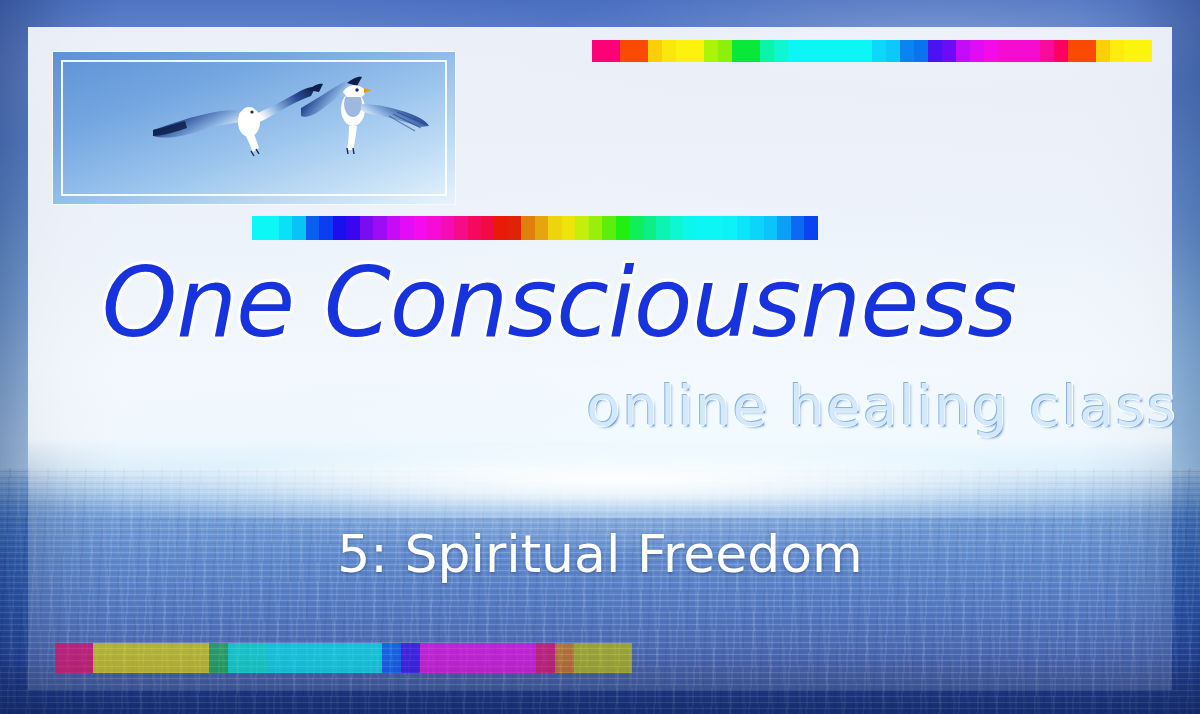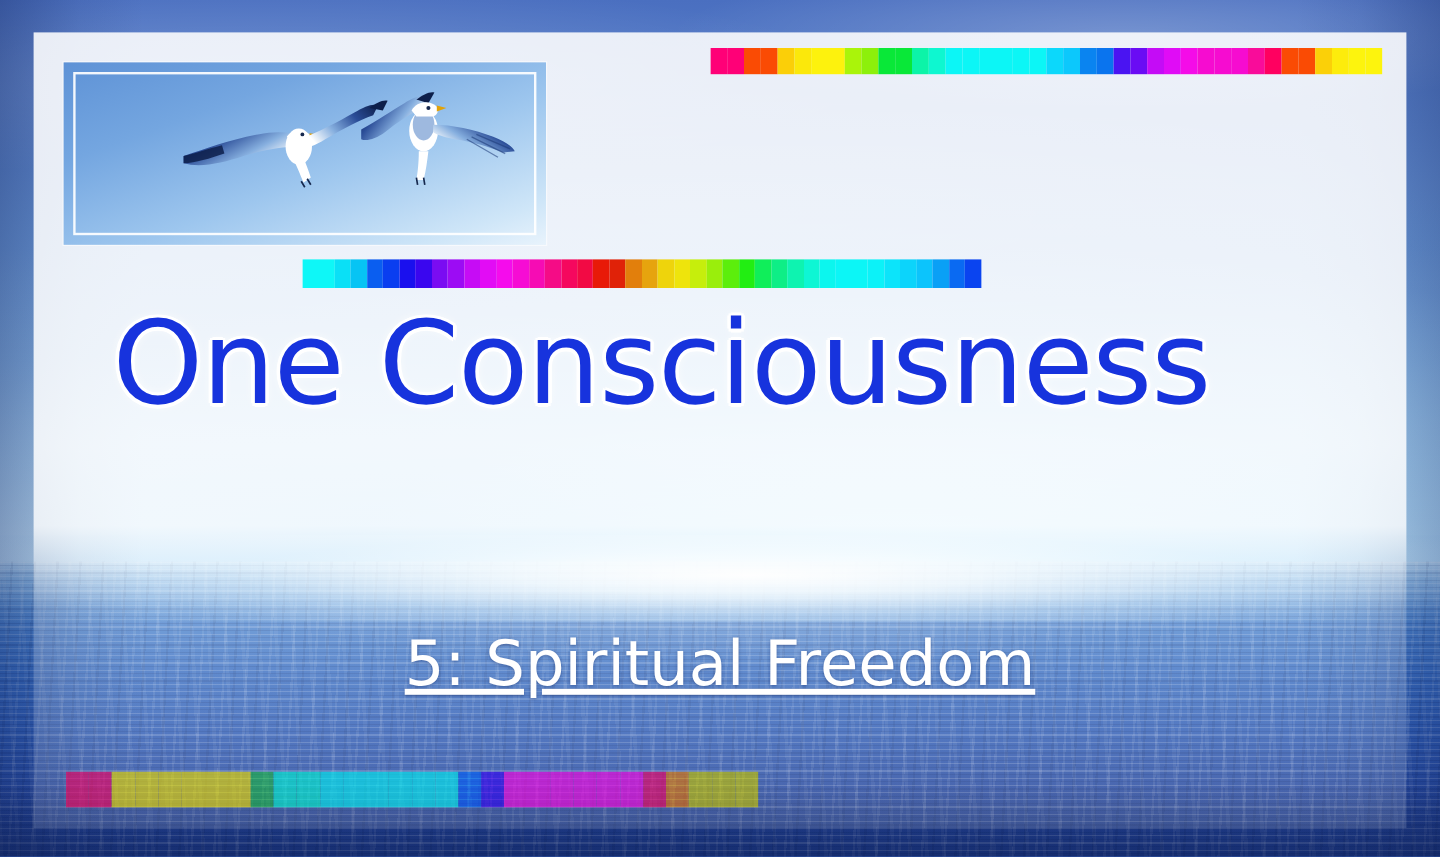--- a/index.html
+++ b/index.html
@@ -160,37 +160,38 @@
     top: 643px;
     width: 577px;
     height: 30px;
     opacity: 0.72;
     mix-blend-mode: hard-light;
   }
 
   
   .title {
     position: absolute;
-    left: 0;
+    left: 8px;
     top: 255px;
     width: 1102px;
     text-align: center;
     font-family: "DejaVu Sans", sans-serif;
     font-size: 96px;
     line-height: 1;
     font-weight: 400;
     letter-spacing: -1px;
     color: #1733dd;
     text-shadow:
       -2px -2px 0 #ffffff,  2px -2px 0 #ffffff,
       -2px  2px 0 #ffffff,  2px  2px 0 #ffffff,
       -3px  0   0 #ffffff,  3px  0   0 #ffffff,
        0   -3px 0 #ffffff,  0    3px 0 #ffffff,
        0 0 10px rgba(255,255,255,0.95);
     white-space: nowrap;
+    font-style: italic;
   }
 
   .subtitle {
     position: absolute;
     left: 0;
     top: 378px;
     width: 1200px;
     text-align: right;
     padding-right: 22px;
     box-sizing: border-box;
@@ -215,21 +216,20 @@
     top: 528px;
     width: 1200px;
     text-align: center;
     font-family: "DejaVu Sans", sans-serif;
     font-size: 52px;
     line-height: 1;
     font-weight: 400;
     color: #ffffff;
     text-shadow: 0 1px 3px rgba(10,30,90,0.40);
     white-space: nowrap;
-    text-decoration: underline;
   }
 
   .watermark {
     position: absolute;
     left: 860px;
     top: 608px;
     font-family: "DejaVu Sans", sans-serif;
     font-size: 33px;
     line-height: 1;
     font-weight: 400;
@@ -415,15 +415,16 @@
       <i style="background: rgb(236, 18, 200);"></i>
       <i style="background: rgb(236, 18, 200);"></i>
       <i style="background: rgb(232, 16, 78);"></i>
       <i style="background: rgb(224, 138, 16);"></i>
       <i style="background: rgb(204, 196, 12);"></i>
       <i style="background: rgb(204, 196, 12);"></i>
       <i style="background: rgb(204, 196, 12);"></i>
     </div>
 
   <div class="title">One Consciousness</div>
+  <div class="subtitle">online healing class</div>
   <div class="session-line">5: Spiritual Freedom</div>
 
 </div>
 
 </body></html>

